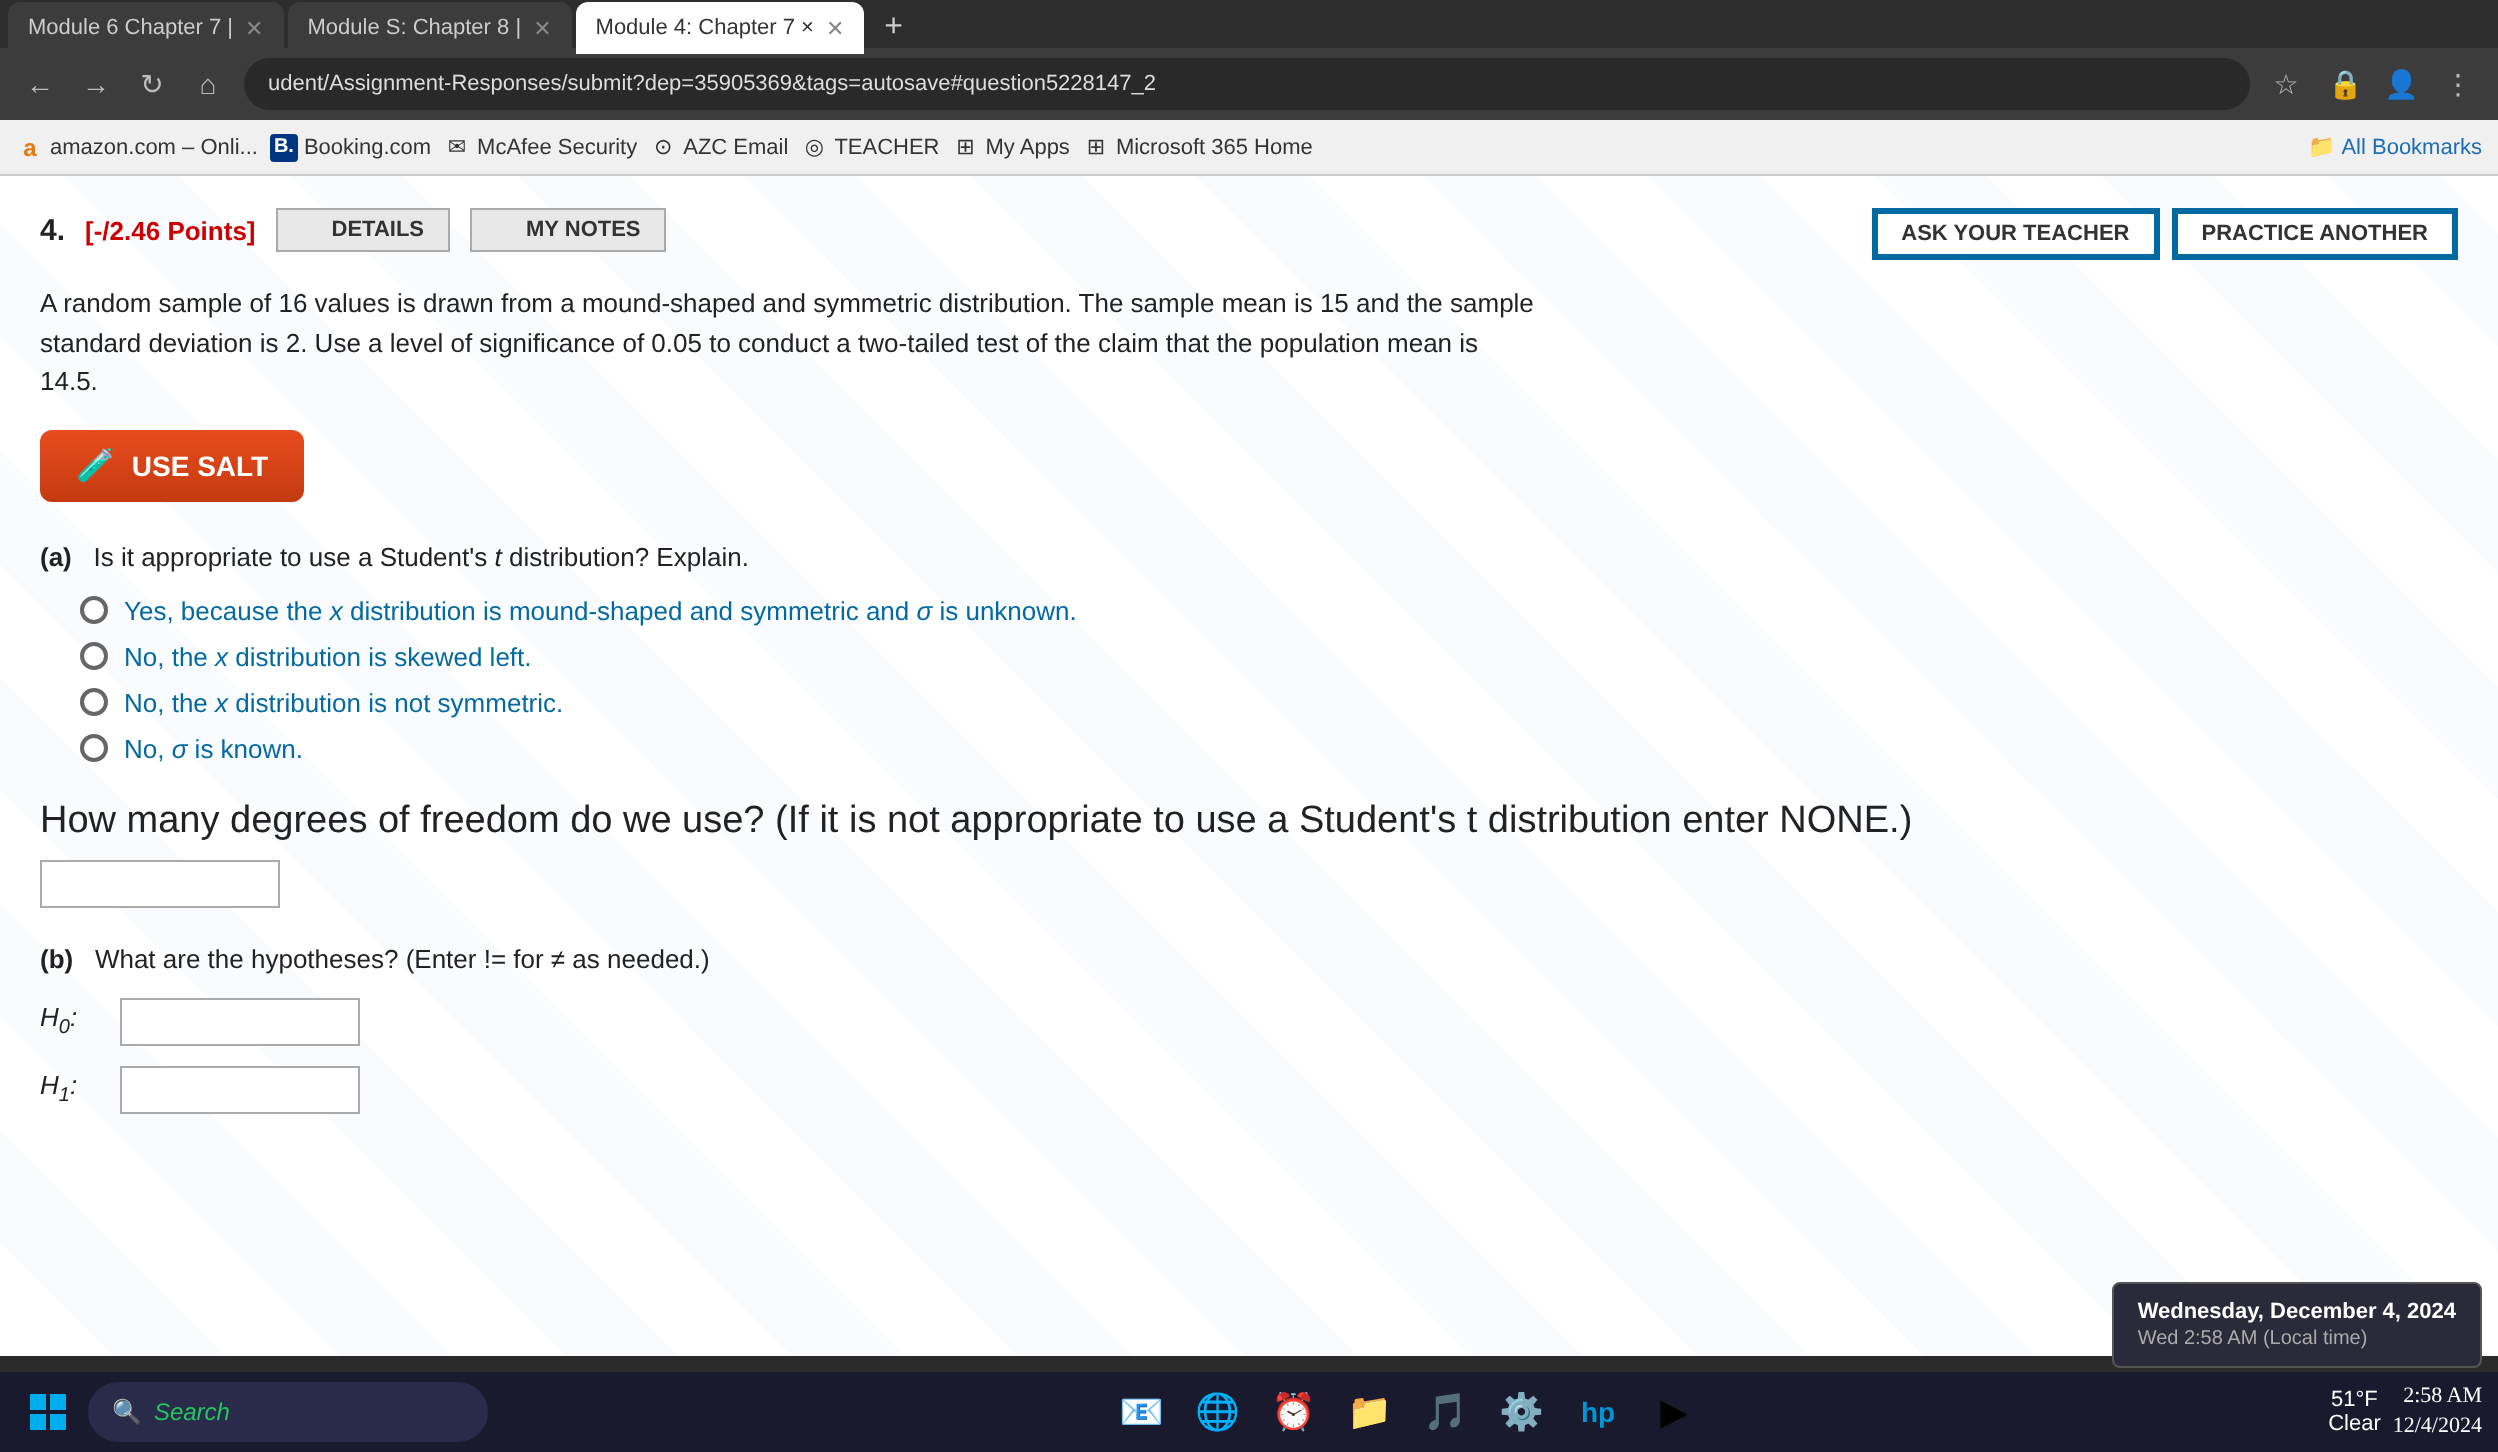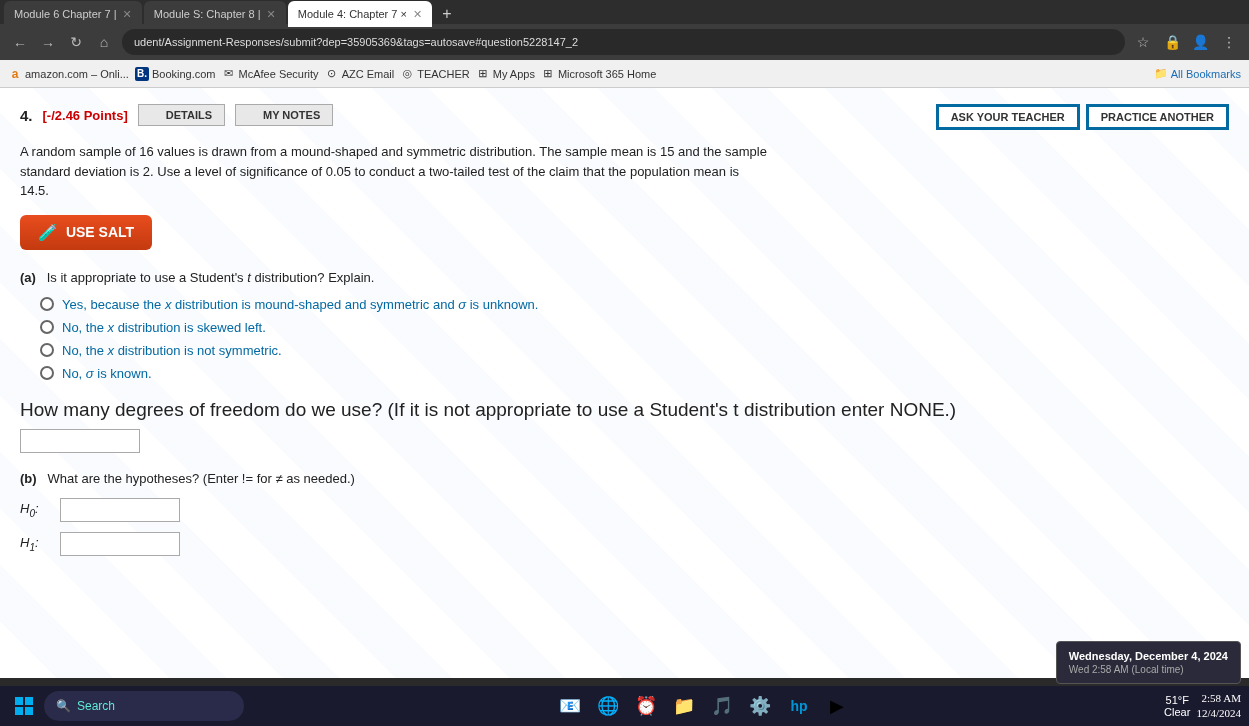--- a/index.html
+++ b/index.html
@@ -330,22 +330,23 @@
       align-items: center;
       background: #2a2a4a;
       border-radius: 16px;
       padding: 4px 12px;
       gap: 6px;
       width: 200px;
       height: 30px;
     }
 
     .taskbar-search-text {
-      color: #5eead4;
+      color: #22c55e;
       font-size: 12px;
+      font-style: italic;
     }
 
     .taskbar-center {
       flex: 1;
       display: flex;
       justify-content: center;
       align-items: center;
       gap: 6px;
     }
 

